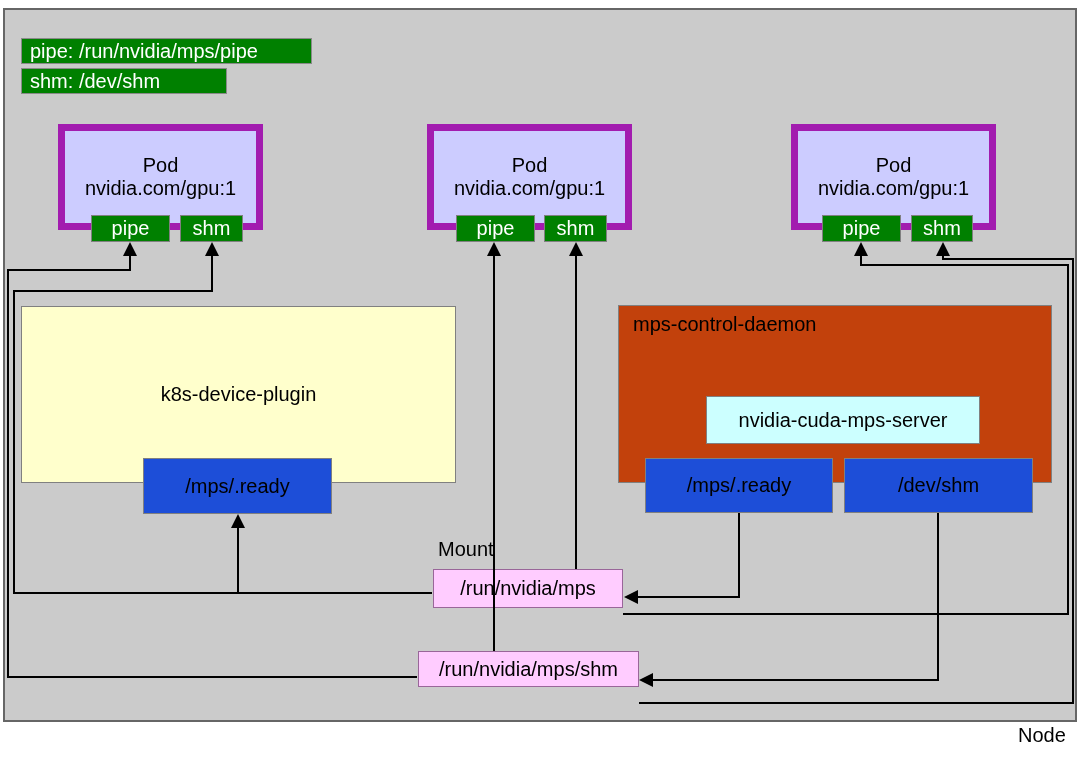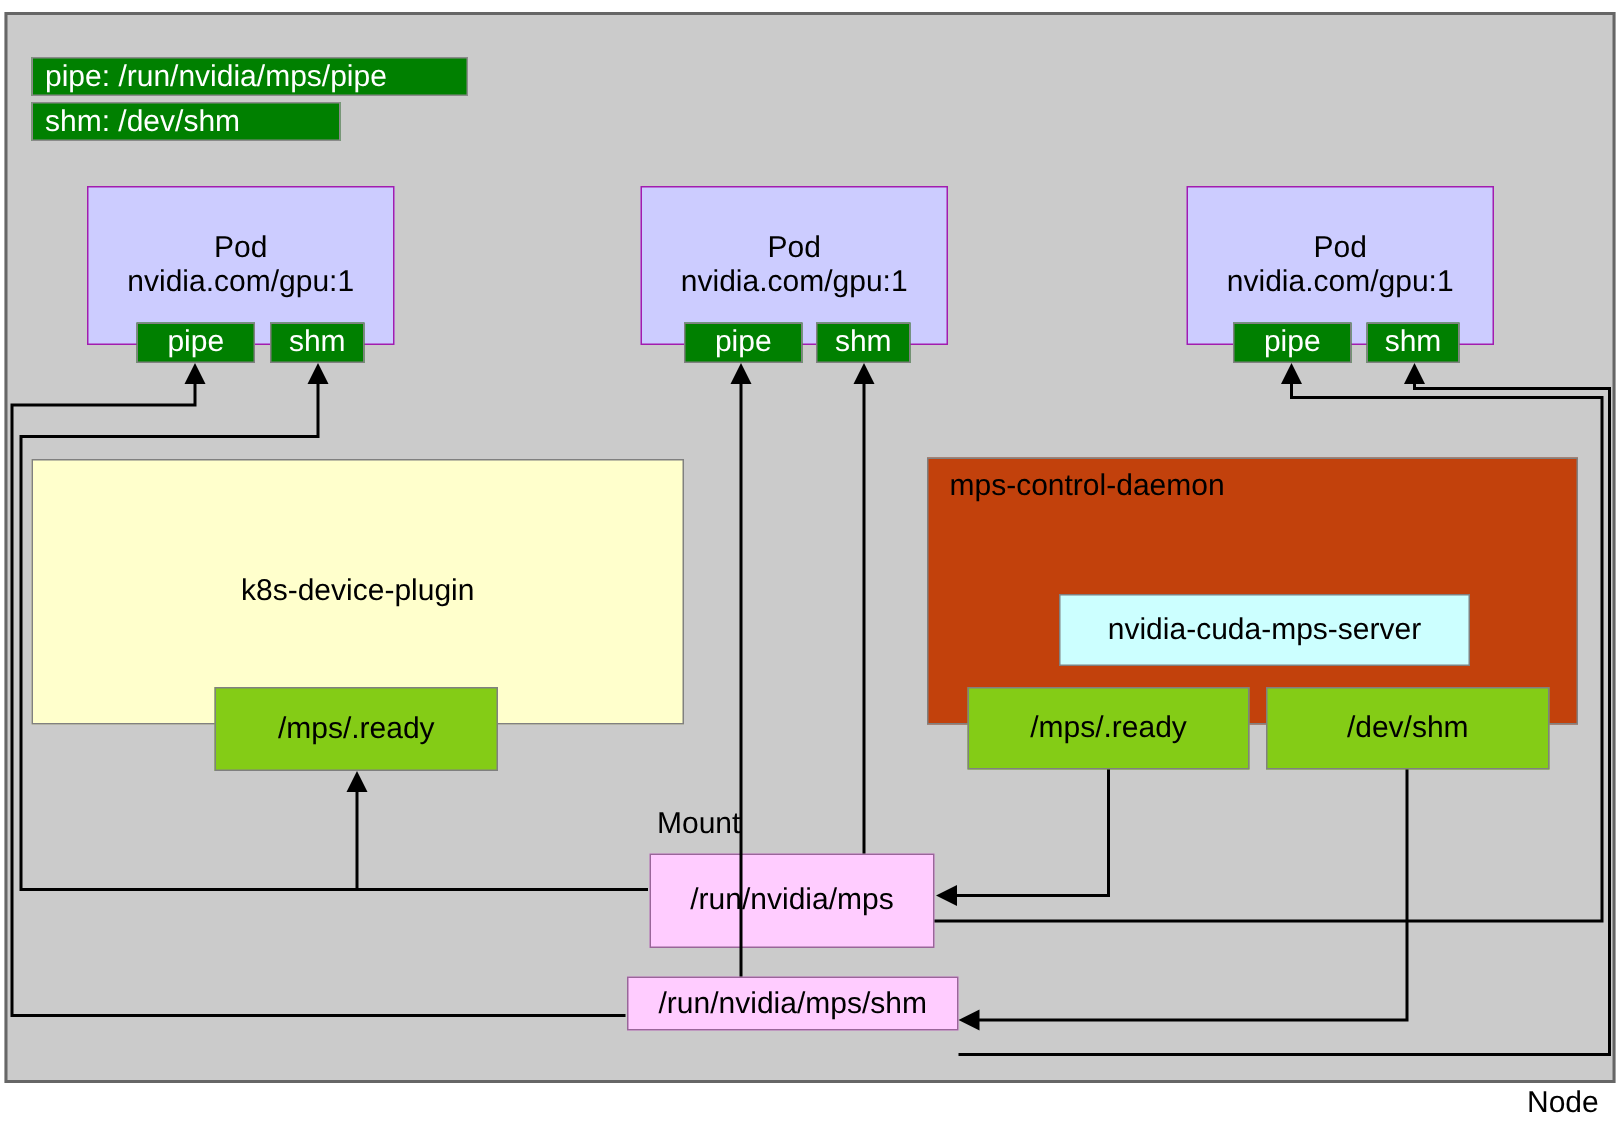--- a/index.html
+++ b/index.html
@@ -13,21 +13,21 @@
     left:3px;top:8px;width:1074px;height:714px;
     background:#cbcbcb;border:2px solid #666666;
   }
   .legend-chip{
     background:#008000;color:#fff;border:1px solid #8a8a8a;
     height:26px;line-height:24px;padding-left:8px;white-space:nowrap;
   }
   #legend-pipe{left:21px;top:38px;width:291px;}
   #legend-shm{left:21px;top:68px;width:206px;}
   .pod{
-    background:#ccccff;border:1px solid #a21caf;
+    background:#ccccff;border:7px solid #a21caf;
     width:205px;height:106px;top:124px;
     display:flex;flex-direction:column;align-items:center;justify-content:center;
     line-height:23px;text-align:center;
   }
   #pod-1{left:58px;} #pod-2{left:427px;} #pod-3{left:791px;}
   .tab{
     background:#008000;color:#fff;border:1px solid #808080;
     height:27px;top:215px;display:flex;align-items:center;justify-content:center;
     z-index:3;
   }
@@ -44,31 +44,31 @@
     left:618px;top:305px;width:434px;height:178px;
     background:#c2410c;border:1px solid #808080;
   }
   #daemon-label{position:absolute;left:14px;top:7px;white-space:nowrap;}
   .cyan-box{
     left:706px;width:274px;height:48px;background:#ccffff;border:1px solid #808080;
     display:flex;align-items:center;justify-content:center;white-space:nowrap;
   }
   #cyan-control{top:339px;} #cyan-server{top:396px;}
   .file-box{
-    background:#84cc16;border:1px solid #808080;z-index:2;
+    background:#1d4ed8;border:1px solid #808080;z-index:2;
     display:flex;align-items:center;justify-content:center;white-space:nowrap;
   }
   #ready-left{left:143px;top:458px;width:189px;height:56px;}
   #ready-right{left:645px;top:458px;width:188px;height:55px;}
   #devshm{left:844px;top:458px;width:189px;height:55px;text-align:center;}
   .mount-box{
     background:#ffccff;border:1px solid #996699;z-index:2;
     display:flex;align-items:center;justify-content:center;white-space:nowrap;
   }
-  #mount-pipe{left:433px;top:569px;width:190px;height:63px;}
+  #mount-pipe{left:433px;top:569px;width:190px;height:39px;}
   #mount-shm{left:418px;top:651px;width:221px;height:36px;}
   #mount-label{left:438px;top:538px;white-space:nowrap;}
   #node-label{left:1018px;top:724px;white-space:nowrap;}
   #connectors{
     position:absolute;left:0;top:0;width:1080px;height:760px;
     z-index:10;pointer-events:none;
   }
   #connectors path.wire{fill:none;stroke:#000;stroke-width:2;}
   #connectors path.head{fill:#000;stroke:none;}
 </style>

